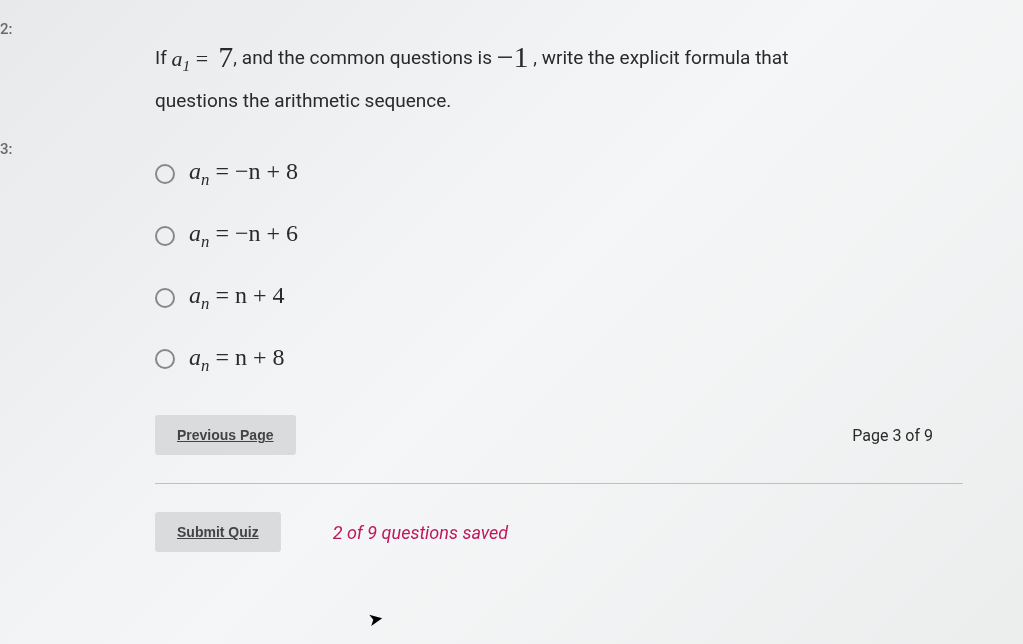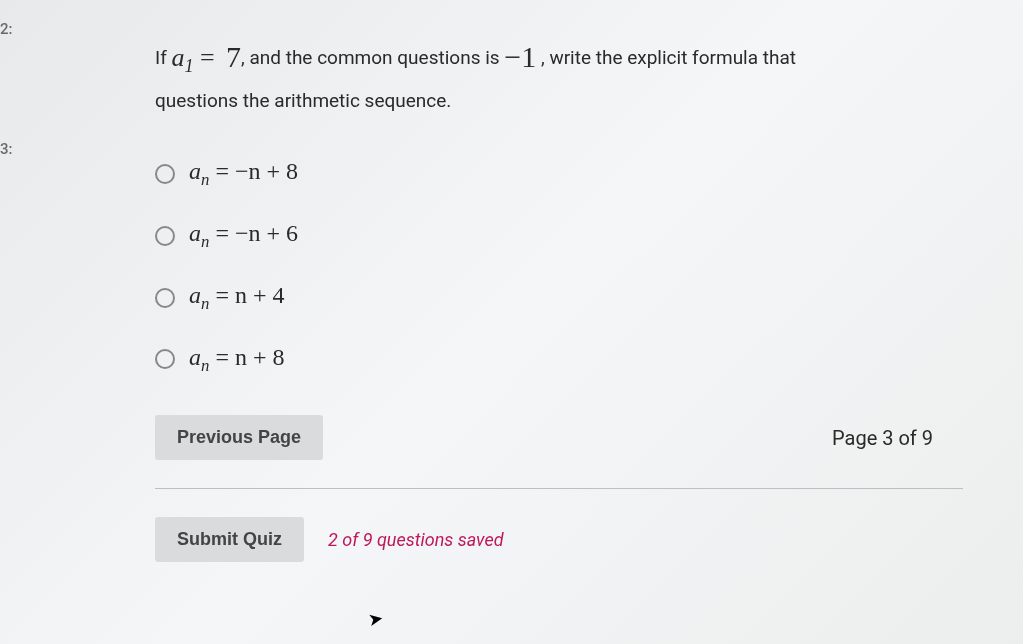--- a/index.html
+++ b/index.html
@@ -41,21 +41,21 @@
     font-weight: 400;
   }
   .prompt {
     font-size: 19px;
     color: #2a2a2a;
     line-height: 1.8;
     margin-bottom: 40px;
   }
   .math-inline {
     font-family: "Times New Roman", Times, serif;
-    font-size: 26px;
+    font-size: 22px;
     vertical-align: -2px;
     margin-top: 28px;
   }
   .math-big {
     font-family: "Times New Roman", Times, serif;
     font-size: 30px;
     vertical-align: -3px;
   }
   .options {
     margin: 0 0 40px 0;
@@ -88,54 +88,55 @@
     font-size: 0.7em;
     vertical-align: sub;
   }
   .nav-row {
     display: flex;
     align-items: center;
     margin-bottom: 28px;
   }
   .btn {
     padding: 12px 22px;
-    font-size: 18px;
+    font-size: 14px;
     font-weight: 600;
     border: none;
     border-radius: 3px;
     cursor: pointer;
+    text-decoration: underline;
   }
   .btn-secondary {
     background: #d9dbdc;
     color: #444;
     margin-right: 20px;
   }
   .btn-primary {
     background: #1a5fa8;
     color: #fff;
   }
   .page-indicator {
     margin-left: auto;
-    font-size: 20px;
+    font-size: 16px;
     color: #2a2a2a;
     padding-right: 30px;
   }
   .divider {
     border: none;
     border-top: 1px solid #bdbfc1;
     margin: 0 0 28px 0;
   }
   .footer-row {
     display: flex;
     align-items: center;
   }
   .btn-submit {
     background: #d9dbdc;
     color: #444;
-    margin-right: 24px;
+    margin-right: 52px;
   }
   .save-status {
     font-size: 18px;
     color: #be185d;
     font-style: italic;
   }
   .cursor {
     position: absolute;
     left: 368px;
     top: 608px;

